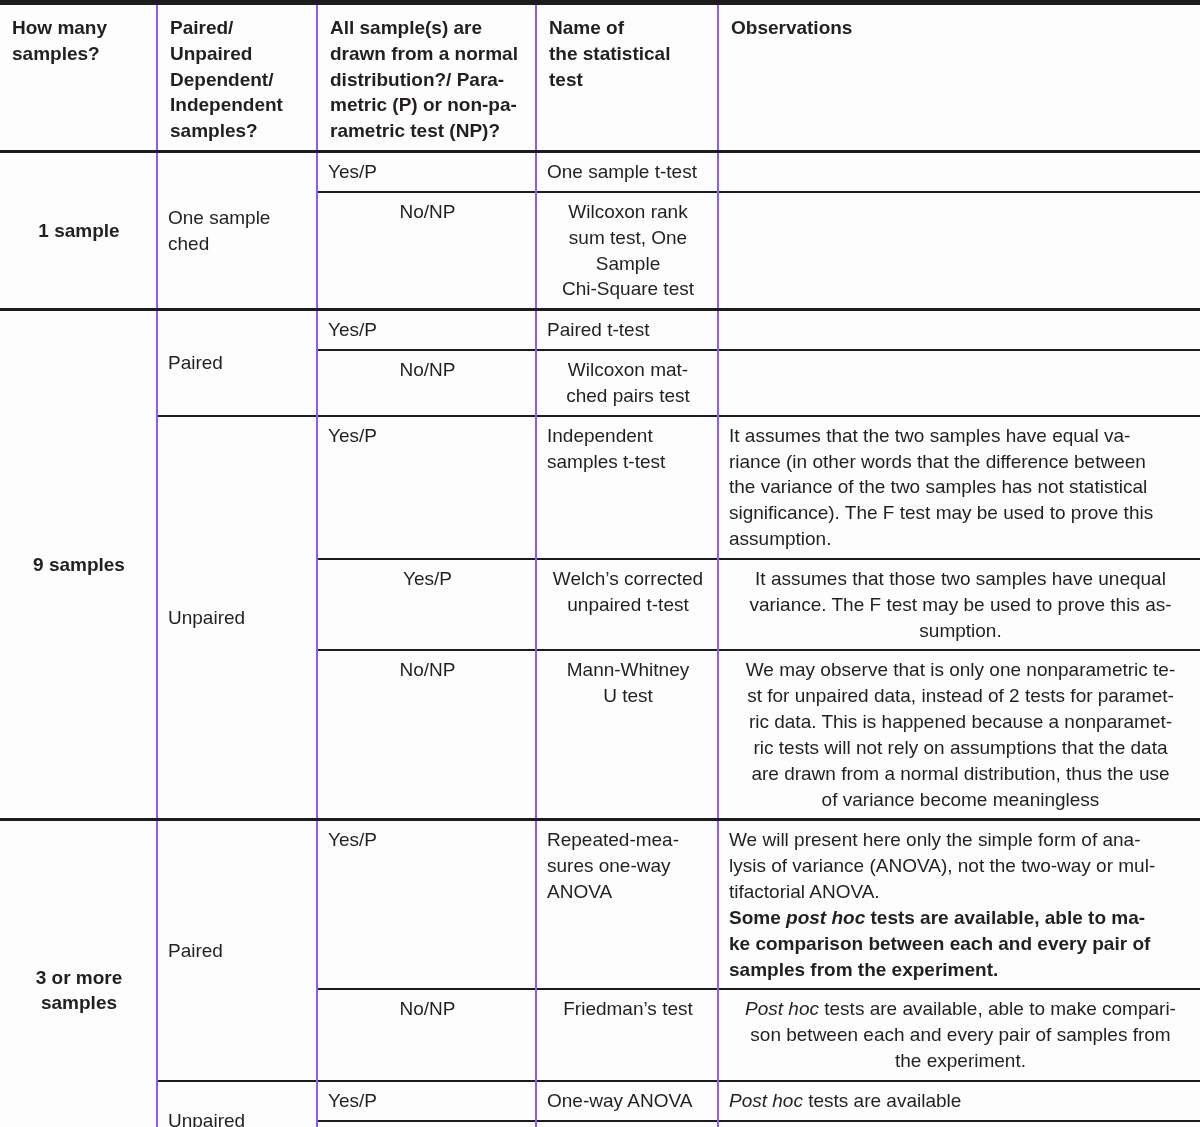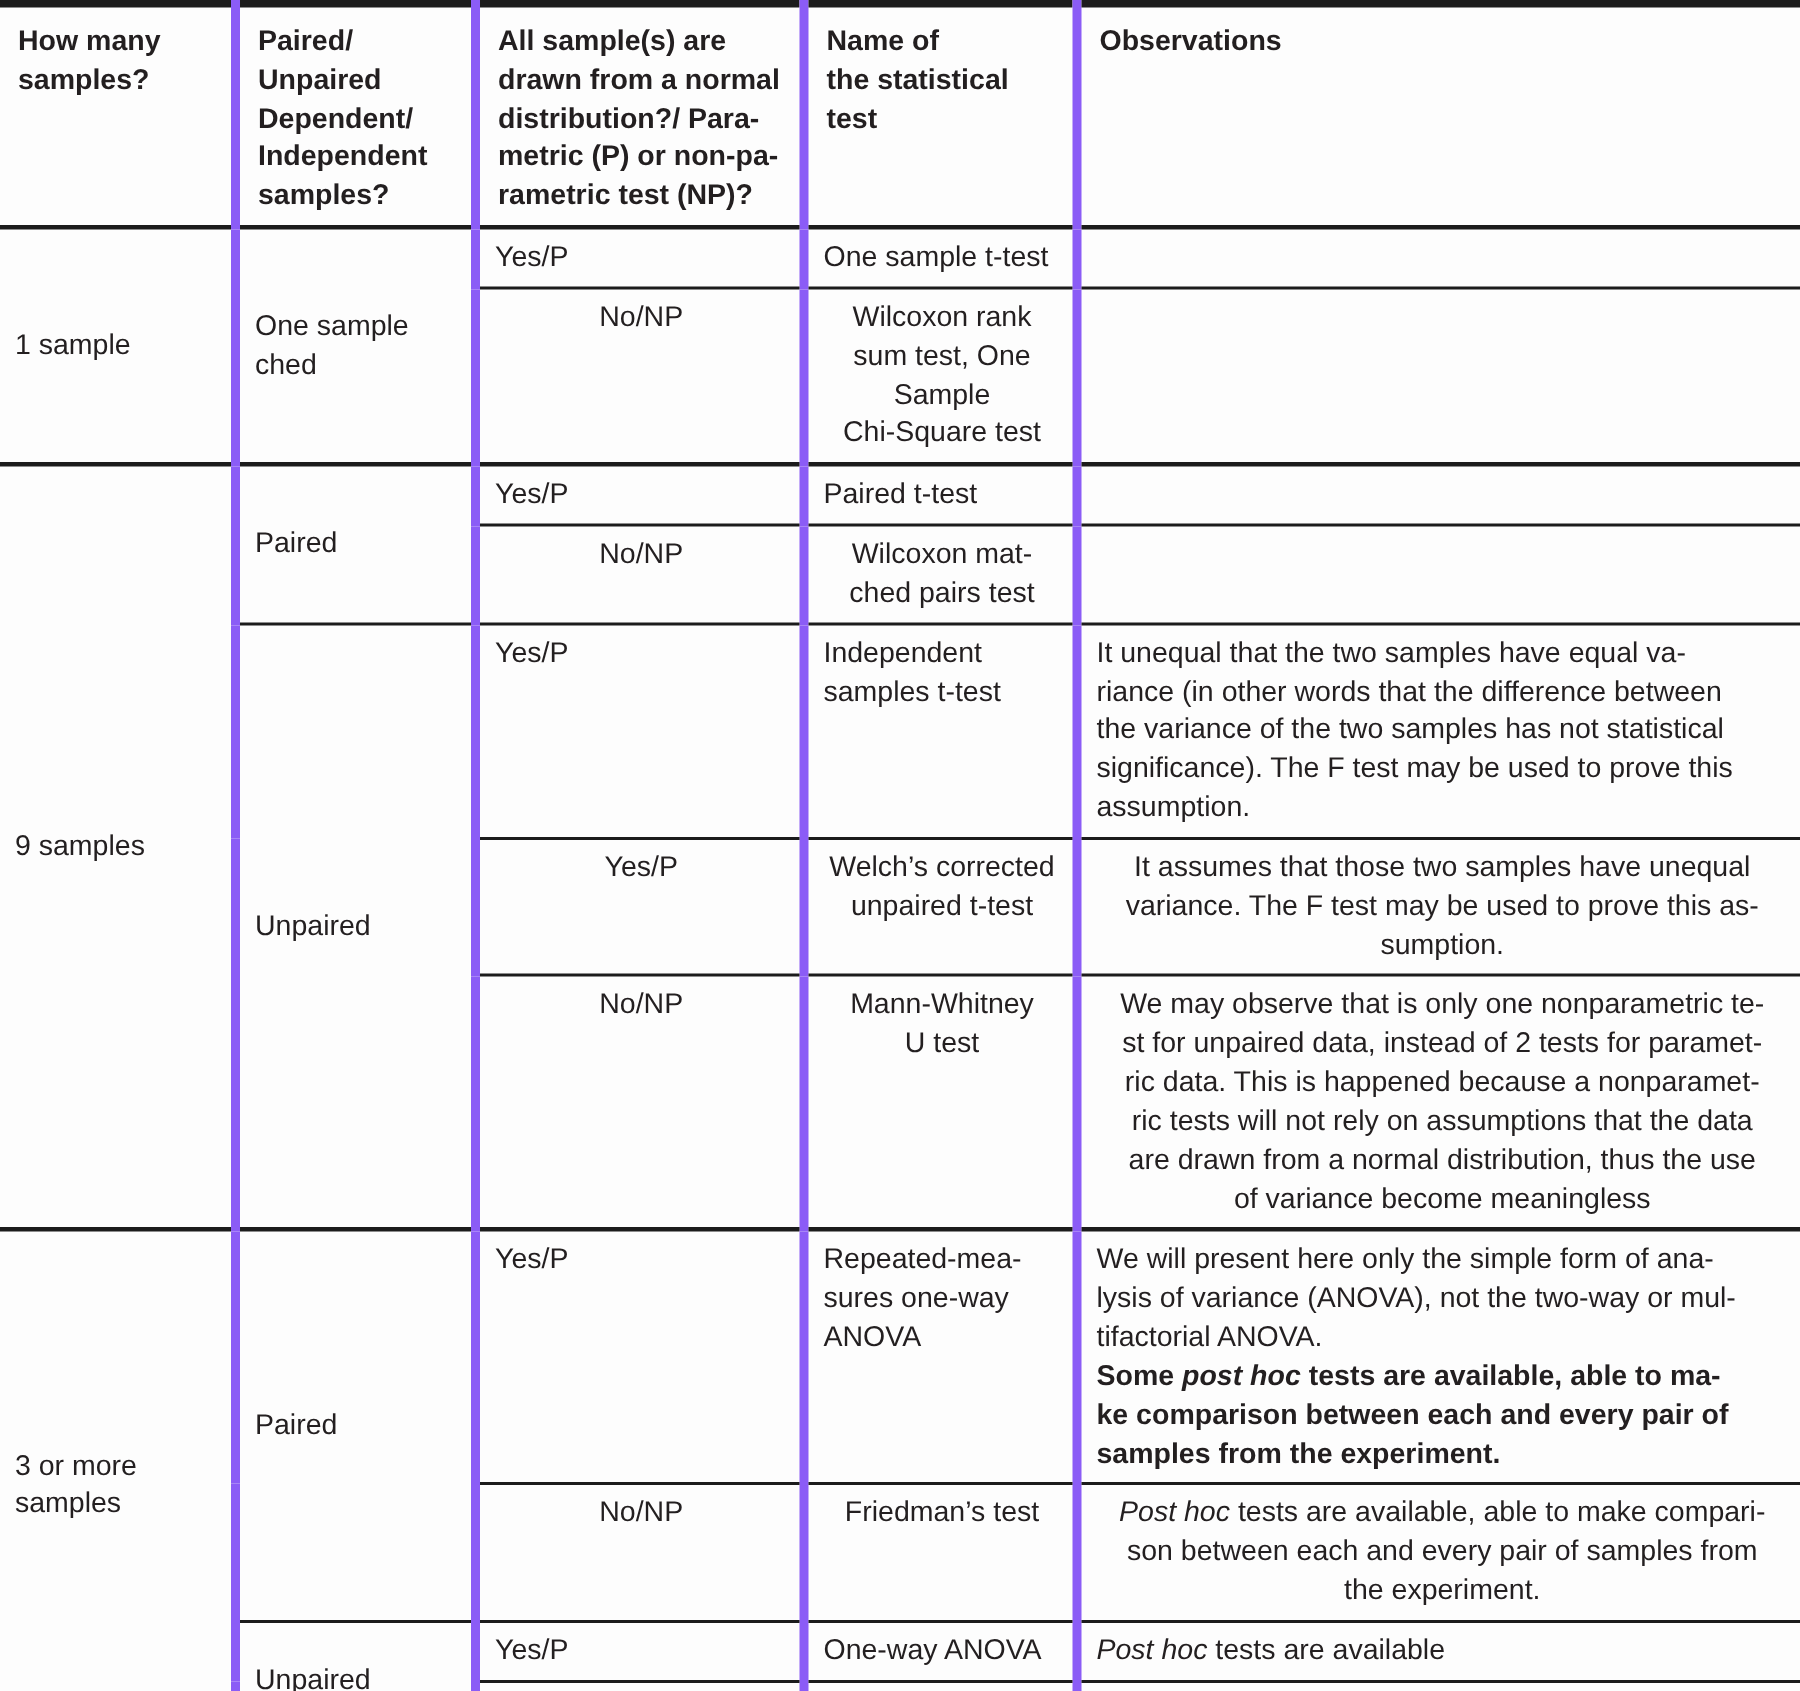--- a/index.html
+++ b/index.html
@@ -22,34 +22,35 @@
   col.c3 { width: 219px; }
   col.c4 { width: 182px; }
   col.c5 { width: 482px; }
   th, td {
     text-align: left;
     vertical-align: top;
     padding: 6px 8px 6px 10px;
     font-size: 19px;
     line-height: 1.36;
     white-space: pre-line;
-    border-left: 6px solid #8b5cf6;
+    border-left: 2px solid #8b5cf6;
     font-weight: normal;
     overflow: hidden;
   }
   th.colfirst, td.colfirst { border-left: none; }
   thead th {
     font-weight: bold;
     border-bottom: 3px solid #1c1c1c;
     padding-top: 10px;
     padding-left: 12px;
   }
   td.group-label {
-    font-weight: normal;
+    font-weight: bold;
     vertical-align: middle;
+    text-align: center;
   }
   td.sub-label { vertical-align: middle; }
   tr.section-start > td { border-top: 3px solid #1c1c1c; }
   tr.subrow > td { border-top: 2px solid #1c1c1c; text-align: center; }
   tr.subgroup-start > td { border-top: 2px solid #1c1c1c; }
   tr.hr36  { height: 36px; }
   tr.hr112 { height: 112px; }
   tr.hr38  { height: 38px; }
   tr.hr58  { height: 58px; }
   tr.hr138 { height: 138px; }
@@ -123,21 +124,21 @@
       <td>No/NP</td>
       <td>Wilcoxon mat-
 ched pairs test</td>
       <td></td>
     </tr>
     <tr class="subgroup-start hr138">
       <td class="sub-label" rowspan="3">Unpaired</td>
       <td>Yes/P</td>
       <td>Independent
 samples t-test</td>
-      <td><span class="run run-normal">It unequal that the two samples have equal va-
+      <td><span class="run run-normal">It assumes that the two samples have equal va-
 riance (in other words that the difference between
 the variance of the two samples has not statistical
 significance). The F test may be used to prove this
 assumption.</span></td>
     </tr>
     <tr class="subrow hr88">
       <td>Yes/P</td>
       <td>Welch’s corrected
 unpaired t-test</td>
       <td><span class="run run-normal">It assumes that those two samples have unequal

